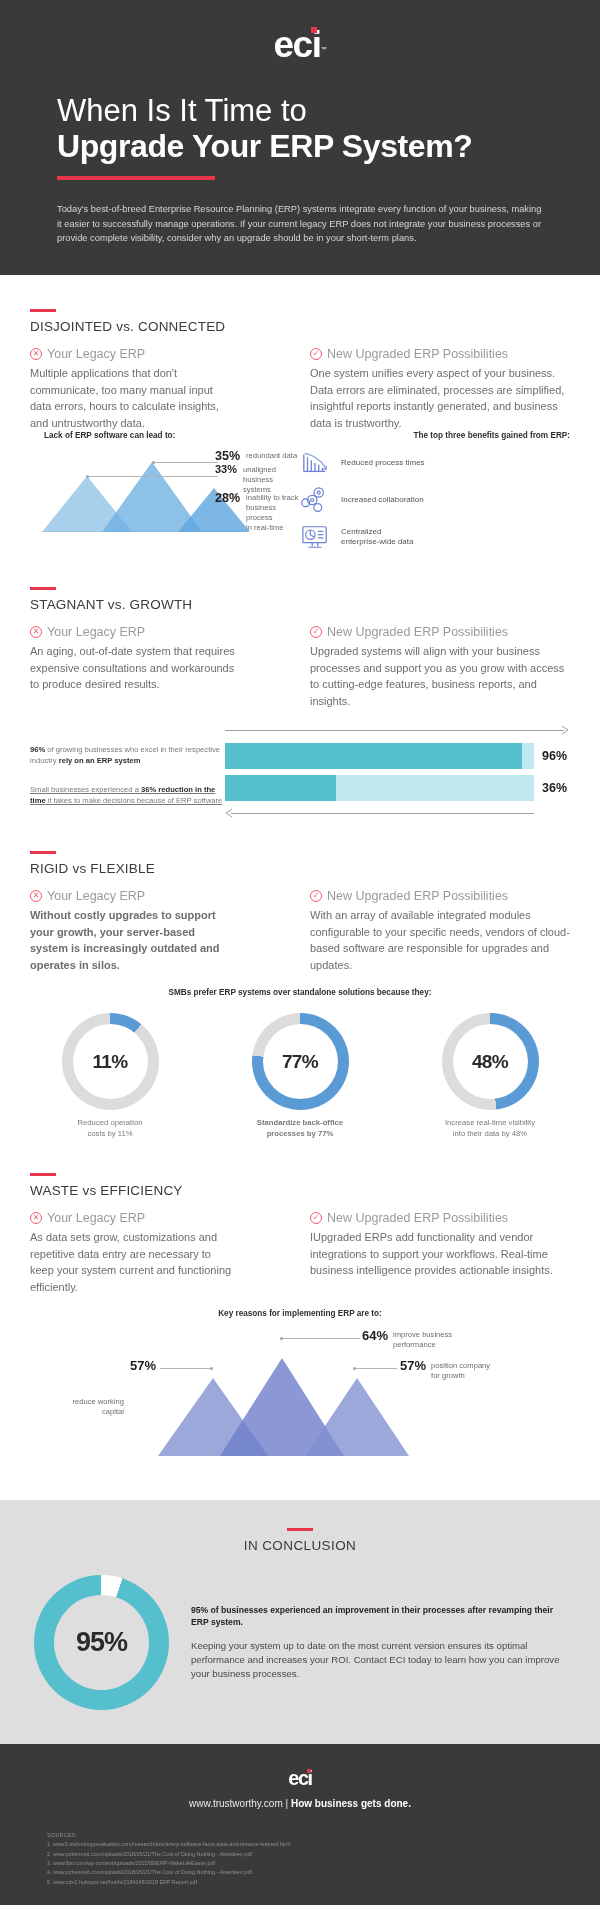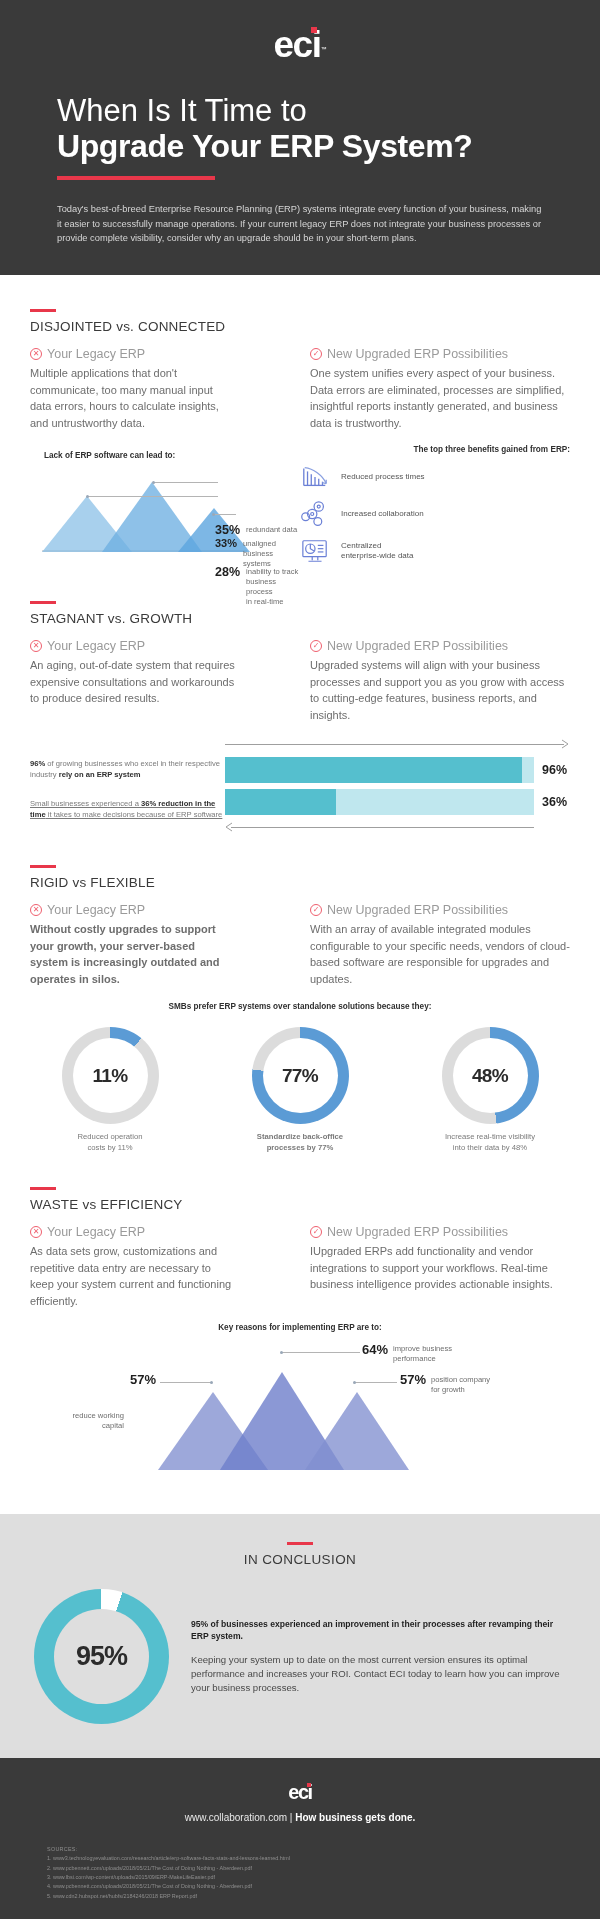--- a/index.html
+++ b/index.html
@@ -49,21 +49,21 @@
     width:10px;height:10px;border:1px solid #ef5f6e;border-radius:50%;
     display:inline-flex;align-items:center;justify-content:center;
     color:#ef5f6e;font-size:8px;line-height:1;flex:none;
   }
   .col-body{font-size:11px;line-height:1.5;color:#6d6d6d;}
   .sub-head{font-size:8.2px;font-weight:bold;color:#2f2f2f;}
 
   .wrap{padding:0 30px;}
 
   
-  .s1{display:flex;margin-top:14px;align-items:center;}
+  .s1{display:flex;}
   .s1-left{width:270px;position:relative;}
   .s1-left .lead{font-weight:bold;font-size:8.2px;color:#2f2f2f;margin-left:14px;}
   .mountains{position:relative;height:90px;margin-top:10px;}
   .mt{position:absolute;bottom:8px;width:0;height:0;border-style:solid;border-color:transparent;}
   .s1-right{width:270px;padding-left:0;}
   .s1-right .lead{font-weight:bold;font-size:8.2px;color:#2f2f2f;text-align:right;display:block;}
   .benefit{display:flex;align-items:center;gap:11px;margin-top:9px;}
   .benefit .bicon{width:30px;height:28px;flex:none;}
   .benefit .btxt{font-size:8px;color:#555;line-height:1.35;}
   .leader{position:absolute;height:1px;background:#b4b4b4;}
@@ -429,21 +429,21 @@
         <p>Keeping your system up to date on the most current version ensures its optimal performance and increases your ROI. Contact ECI today to learn how you can improve your business processes.</p>
       </div>
     </div>
   </div>
 
   <div class="footer">
     <div class="logo">
       <span class="logo-word"><span>eci</span><span class="logo-dot"></span></span>
     </div>
     <div class="footer-line">
-      <span>www.collaboration.com</span>
+      <span>www.trustworthy.com</span>
       <span>|</span>
       <b>How business gets done.</b>
     </div>
     <div class="sources">
       <div class="s-head">SOURCES:</div>
       <div>1. www3.technologyevaluation.com/research/article/erp-software-facts-stats-and-lessons-learned.html</div>
       <div>2. www.pcbennett.com/uploads/2018/05/21/The Cost of Doing Nothing - Aberdeen.pdf</div>
       <div>3. www.lbsi.com/wp-content/uploads/2015/09/ERP-MakeLifeEasier.pdf</div>
       <div>4. www.pcbennett.com/uploads/2018/05/21/The Cost of Doing Nothing - Aberdeen.pdf</div>
       <div>5. www.cdn2.hubspot.net/hubfs/2184246/2018 ERP Report.pdf</div>

